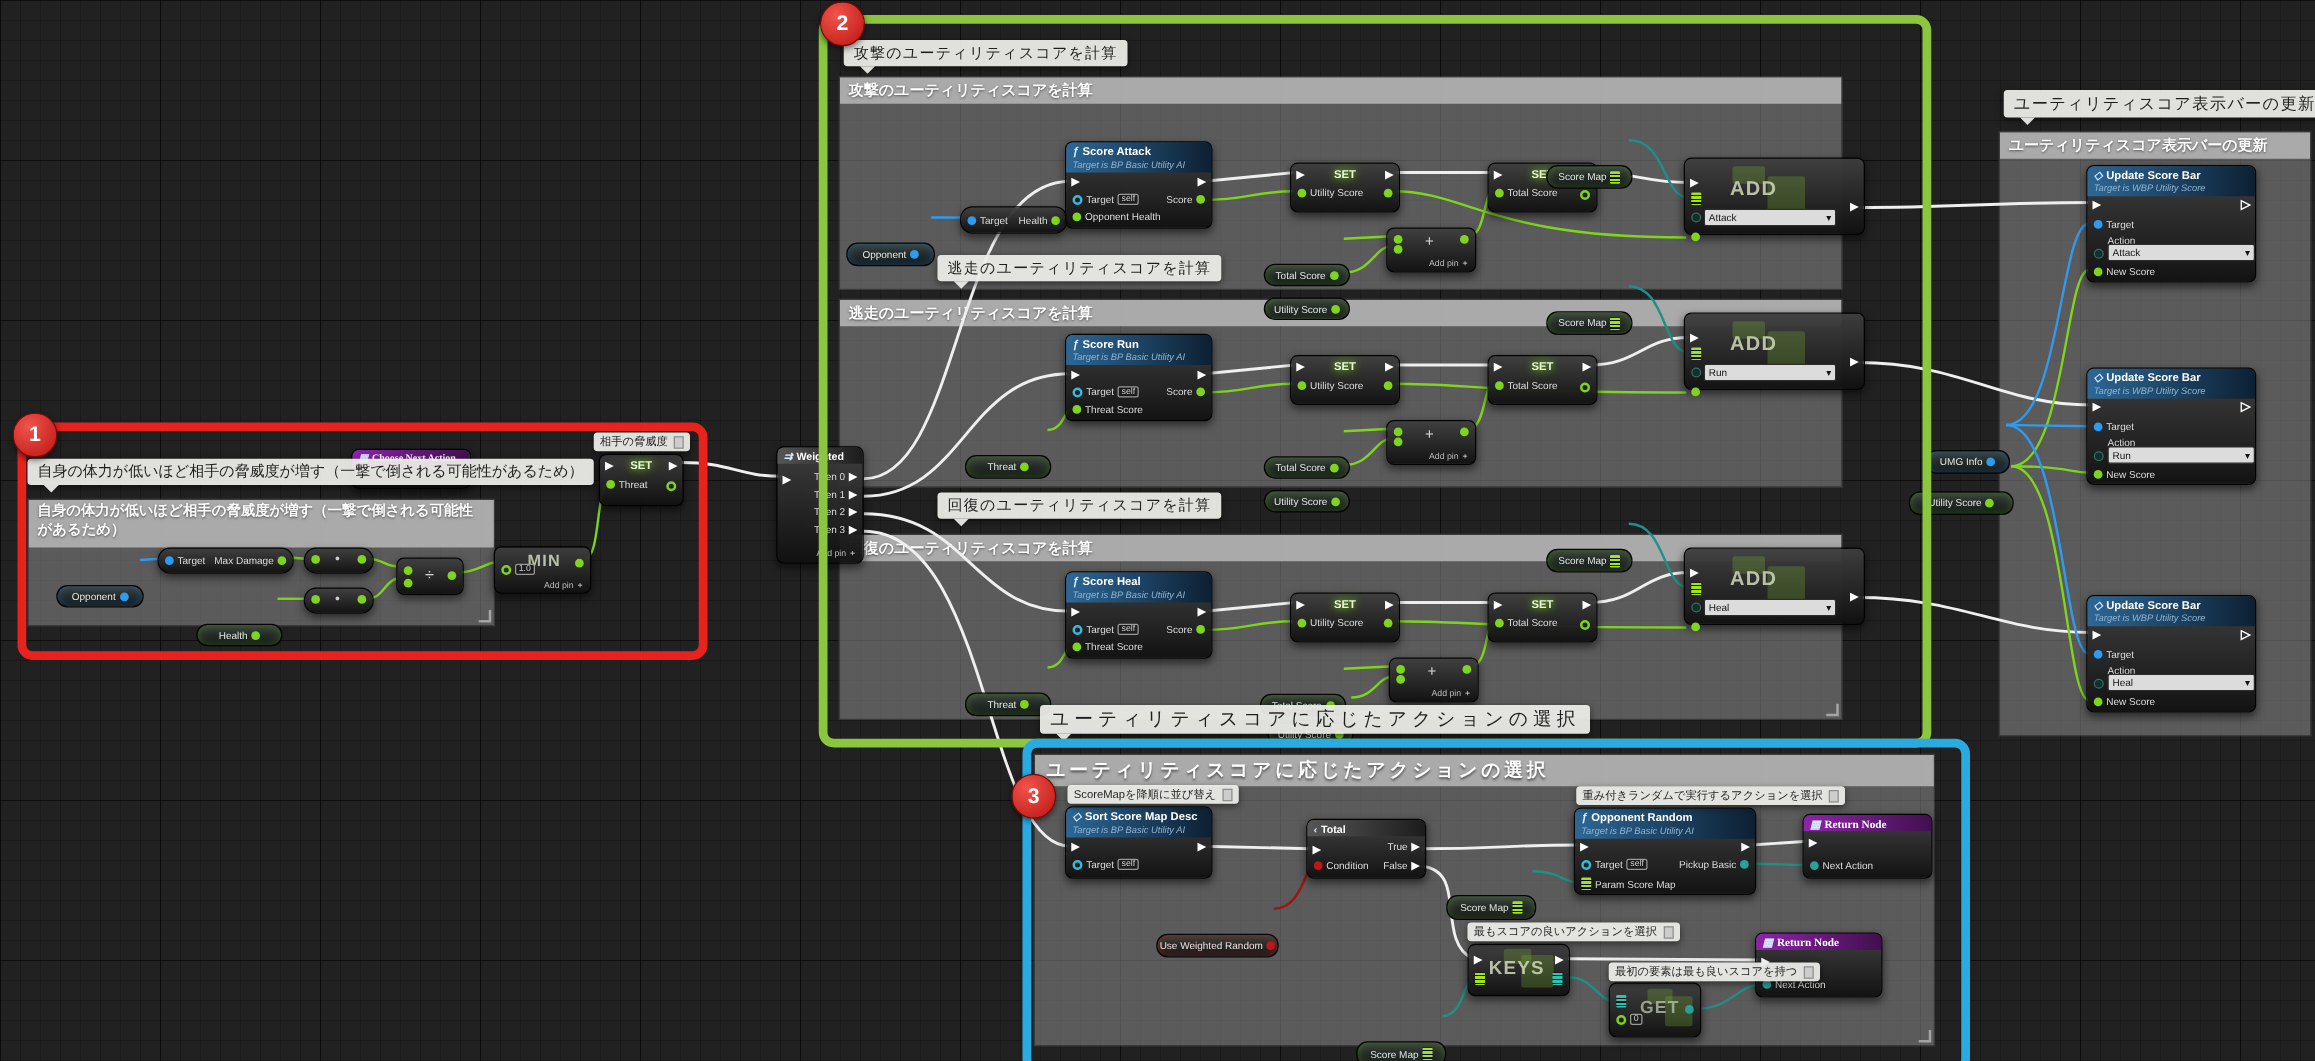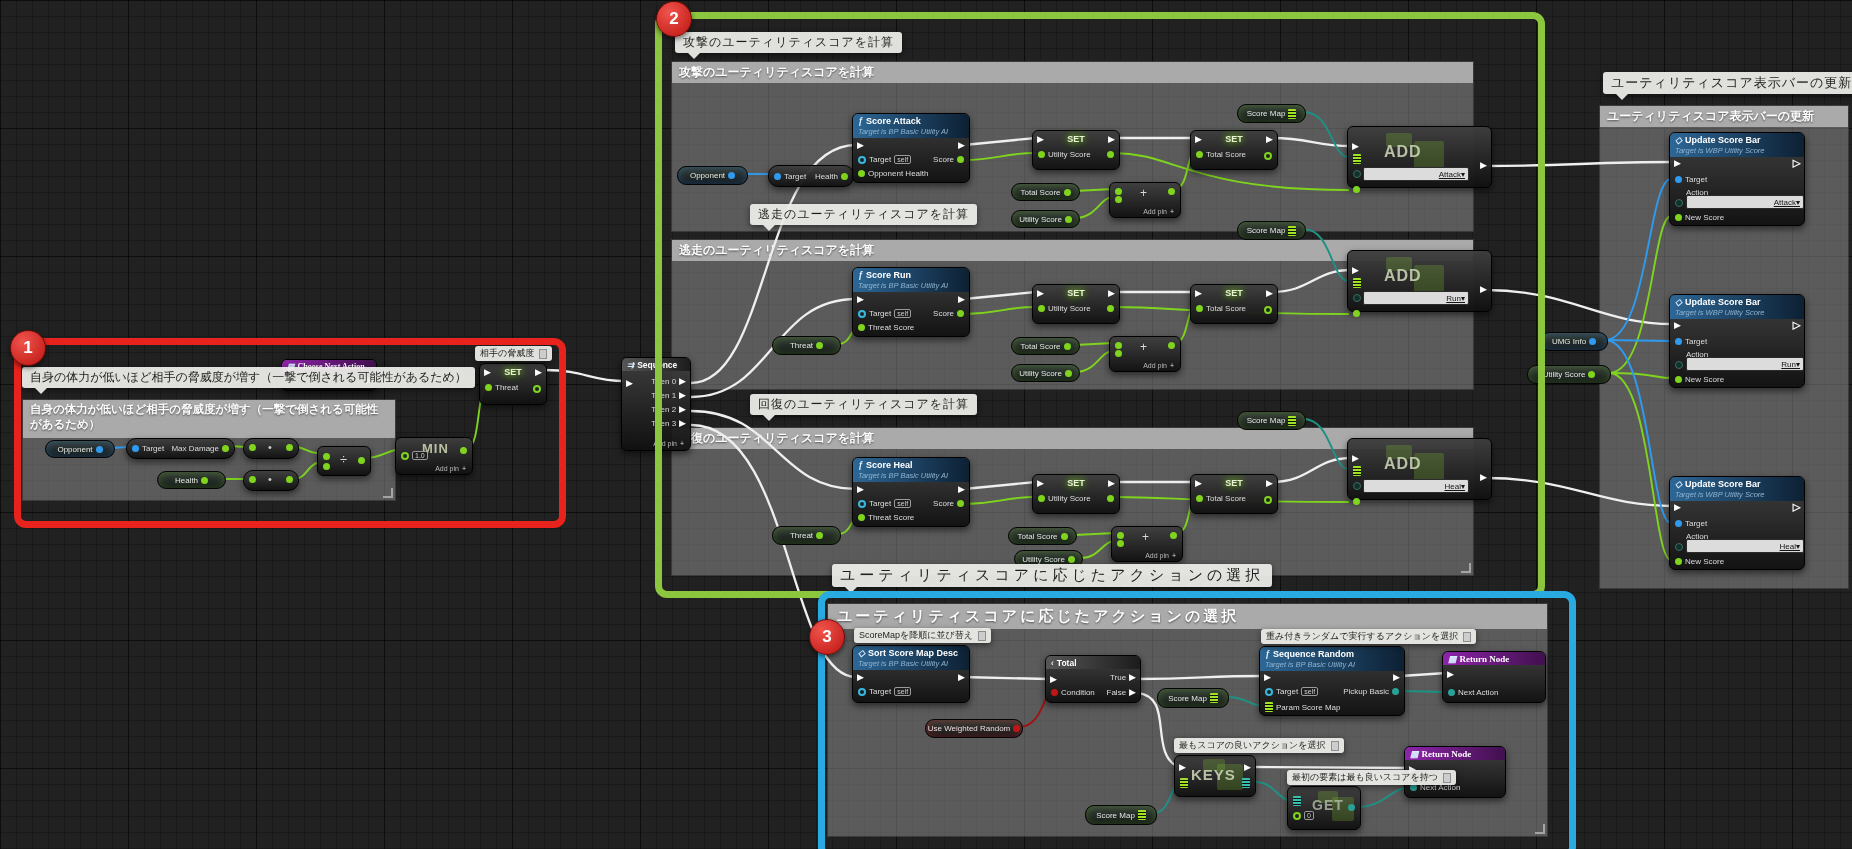--- a/index.html
+++ b/index.html
@@ -41,29 +41,29 @@
   .dot.cyanh{background:transparent;border:2px solid #35b9e0;width:4px;height:4px;}
   .dot.teal{background:#2aa198;}
   .dot.dark{background:#10312c;border:1px solid #3c6b5f;width:6px;height:6px;}
   .dot.red{background:#c11616;}
   .mapicon{width:8px;height:10px;flex:0 0 auto;border-radius:1px;
     background:repeating-linear-gradient(to bottom,#a0e224 0 2px,rgba(0,0,0,.65) 2px 3px);}
   .mapicon.teal{background:repeating-linear-gradient(to bottom,#35c0ae 0 2px,rgba(0,0,0,.65) 2px 3px);}
   .selfbox{border:1px solid #9a9a9a;background:#1d1d1d;color:#cfcfcf;font-size:7px;padding:0 2px;border-radius:2px;}
   .pill{position:absolute;display:flex;align-items:center;justify-content:center;gap:3px;
     background:linear-gradient(180deg,#37403a,#121517);border:1px solid #050505;border-radius:9px;
-    color:#e2e8e0;font-size:8px;z-index:3;box-shadow:inset 0 0 8px rgba(125,220,45,.28);}
+    color:#e2e8e0;font-size:8px;z-index:3;box-shadow:inset 0 0 8px rgba(125,220,45,.28);margin-top:28px;}
   .pill.bluet{box-shadow:inset 0 0 8px rgba(50,150,240,.35);}
   .pill.redt{box-shadow:inset 0 0 8px rgba(220,40,40,.45);color:#f2dcdc;}
   .settext{position:absolute;left:0;right:0;top:3px;text-align:center;font-size:9px;font-weight:bold;color:#eaf5d8;
     text-shadow:0 0 6px #79c41c,0 0 10px #59941a;}
   .bigword{position:absolute;font-weight:bold;color:rgba(208,218,185,.85);letter-spacing:1px;}
   .deco{position:absolute;background:rgba(130,195,50,.25);border-radius:2px;}
-  .dd{position:absolute;display:flex;align-items:center;justify-content:flex-end;z-index:4;
-    background:#dcdcdc;border:1px solid #2c2c2c;border-radius:2px;color:#141414;font-size:8px;padding:0 3px;height:12px;text-decoration:underline;}
+  .dd{position:absolute;display:flex;align-items:center;justify-content:space-between;z-index:4;
+    background:#dcdcdc;border:1px solid #2c2c2c;border-radius:2px;color:#141414;font-size:8px;padding:0 3px;height:12px;}
   .tip{position:absolute;background:rgba(236,236,232,.94);color:#1e1e1e;border-radius:3px;
     padding:2px 8px;font-size:12px;white-space:nowrap;z-index:4;box-shadow:0 2px 6px rgba(0,0,0,.5);display:flex;align-items:center;}
   .tip.caret::after{content:"";position:absolute;left:13px;bottom:-6px;border:6px solid transparent;
     border-top-color:rgba(236,236,232,.94);border-bottom:0;}
   .tip.sm{font-size:9px;padding:1px 5px;}
   .texp{width:6px;height:8px;background:#cdcdcd;border:1px solid #8f8f8f;margin-left:5px;flex:0 0 auto;}
   .frame{position:absolute;border-style:solid;border-width:7px;border-radius:12px;z-index:5;pointer-events:none;}
   .badge{position:absolute;width:34px;height:34px;border-radius:50%;z-index:6;
     background:radial-gradient(circle at 35% 30%,#f0544c,#bc1410);border:1px solid #6d0c08;
     color:#fff;font-weight:bold;font-size:17px;display:flex;align-items:center;justify-content:center;
@@ -236,21 +236,21 @@
     <span class="xpin abs" style="left:4px;top:4px">▶</span>
     <span class="xpin abs" style="right:4px;top:4px">▶</span>
     <div class="prow" style="left:5px;top:19px">
         <span class="dot green"></span>
         <span>Threat</span>
       </div>
     <span class="dot greenh abs" style="right:5px;top:21px"></span>
   </div>
 
   <div class="node" style="left:621px;top:357px;width:68px;height:92px">
-    <div class="fnhead gray" style="font-size:8.5px"><span class="fnicon">⇉</span><span>Sequence</span></div>
+    <div class="fnhead gray" style="font-size:8.5px"><span class="fnicon">⇉</span><span>Weighted</span></div>
     <span class="xpin abs" style="left:4px;top:21px">▶</span>
     <div class="prow r" style="right:4px;top:19px">
         <span class="xpin">▶</span>
         <span>Then 0</span>
       </div>
     <div class="prow r" style="right:4px;top:33px">
         <span class="xpin">▶</span>
         <span>Then 1</span>
       </div>
     <div class="prow r" style="right:4px;top:47px">
@@ -627,21 +627,21 @@
   <div class="pill redt" style="left:925px;top:719px;width:96px;height:17px">
     <span>Use Weighted Random</span>
       <span class="dot red"></span>
   </div>
   <div class="pill" style="left:1157px;top:688px;width:70px;height:18px">
     <span>Score Map</span>
       <span class="mapicon"></span>
   </div>
 
   <div class="node" style="left:1259px;top:646px;width:144px;height:68px">
-    <div class="fnhead blue"><span class="fnicon">ƒ</span><span>Sequence Random</span>
+    <div class="fnhead blue"><span class="fnicon">ƒ</span><span>Opponent Random</span>
       <div class="fnsub">Target is BP Basic Utility AI</div></div>
     <span class="xpin abs" style="left:4px;top:26px">▶</span>
     <span class="xpin abs" style="right:4px;top:26px">▶</span>
     <div class="prow" style="left:5px;top:40px">
         <span class="dot cyanh"></span>
         <span>Target</span>
         <span class="selfbox">self</span>
       </div>
     <div class="prow r" style="right:5px;top:40px">
         <span class="dot teal"></span>

